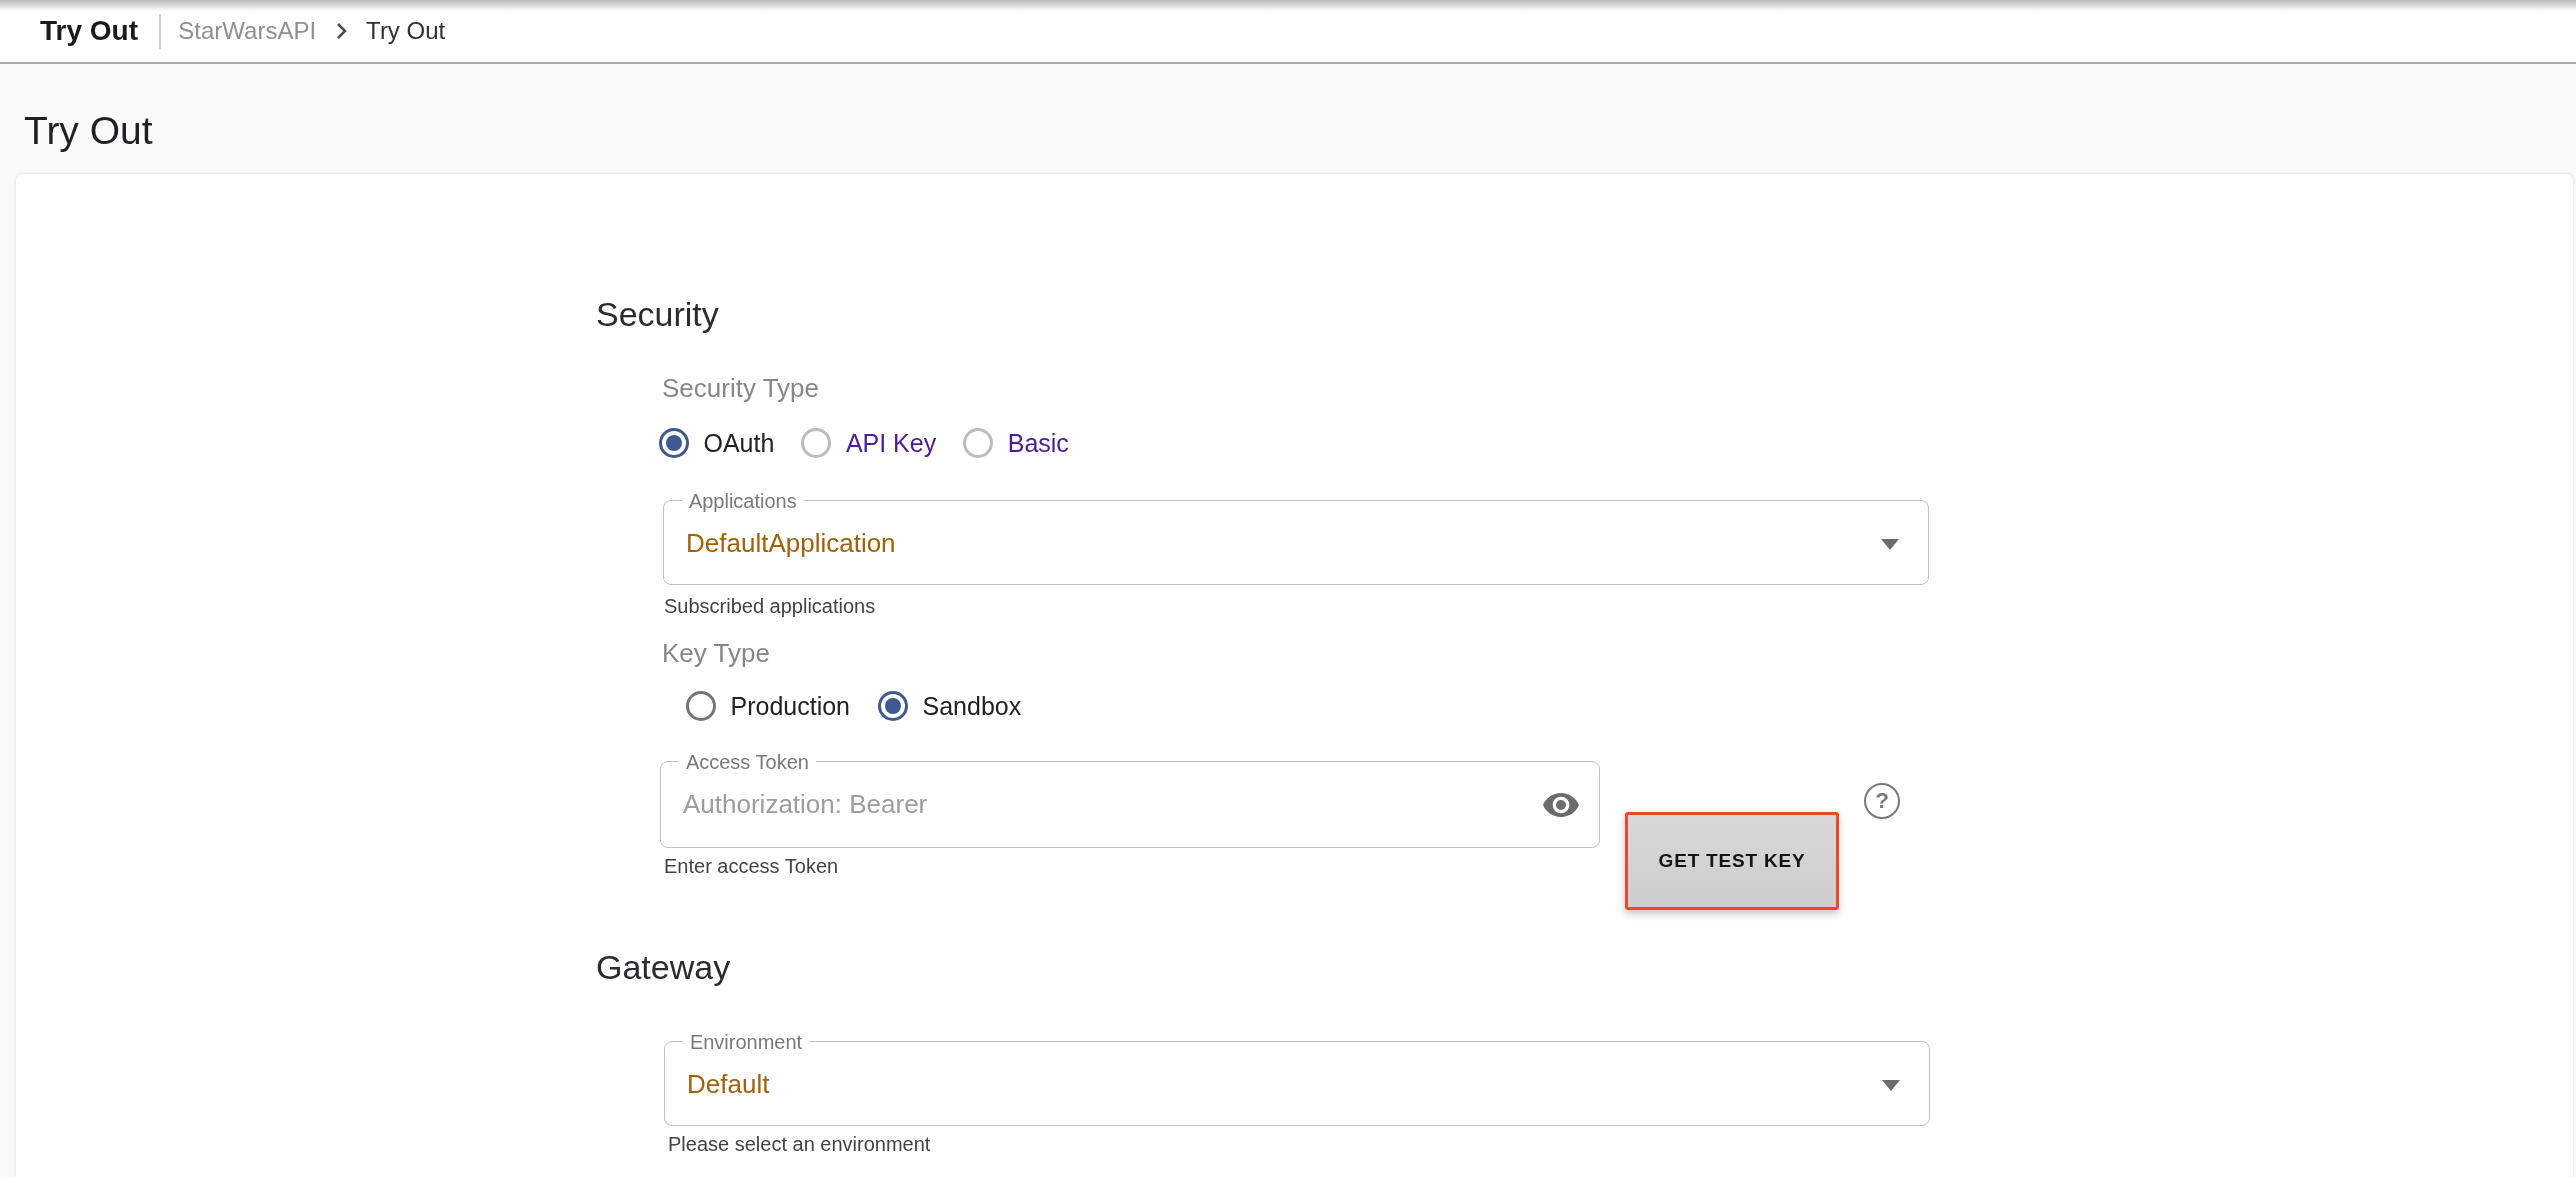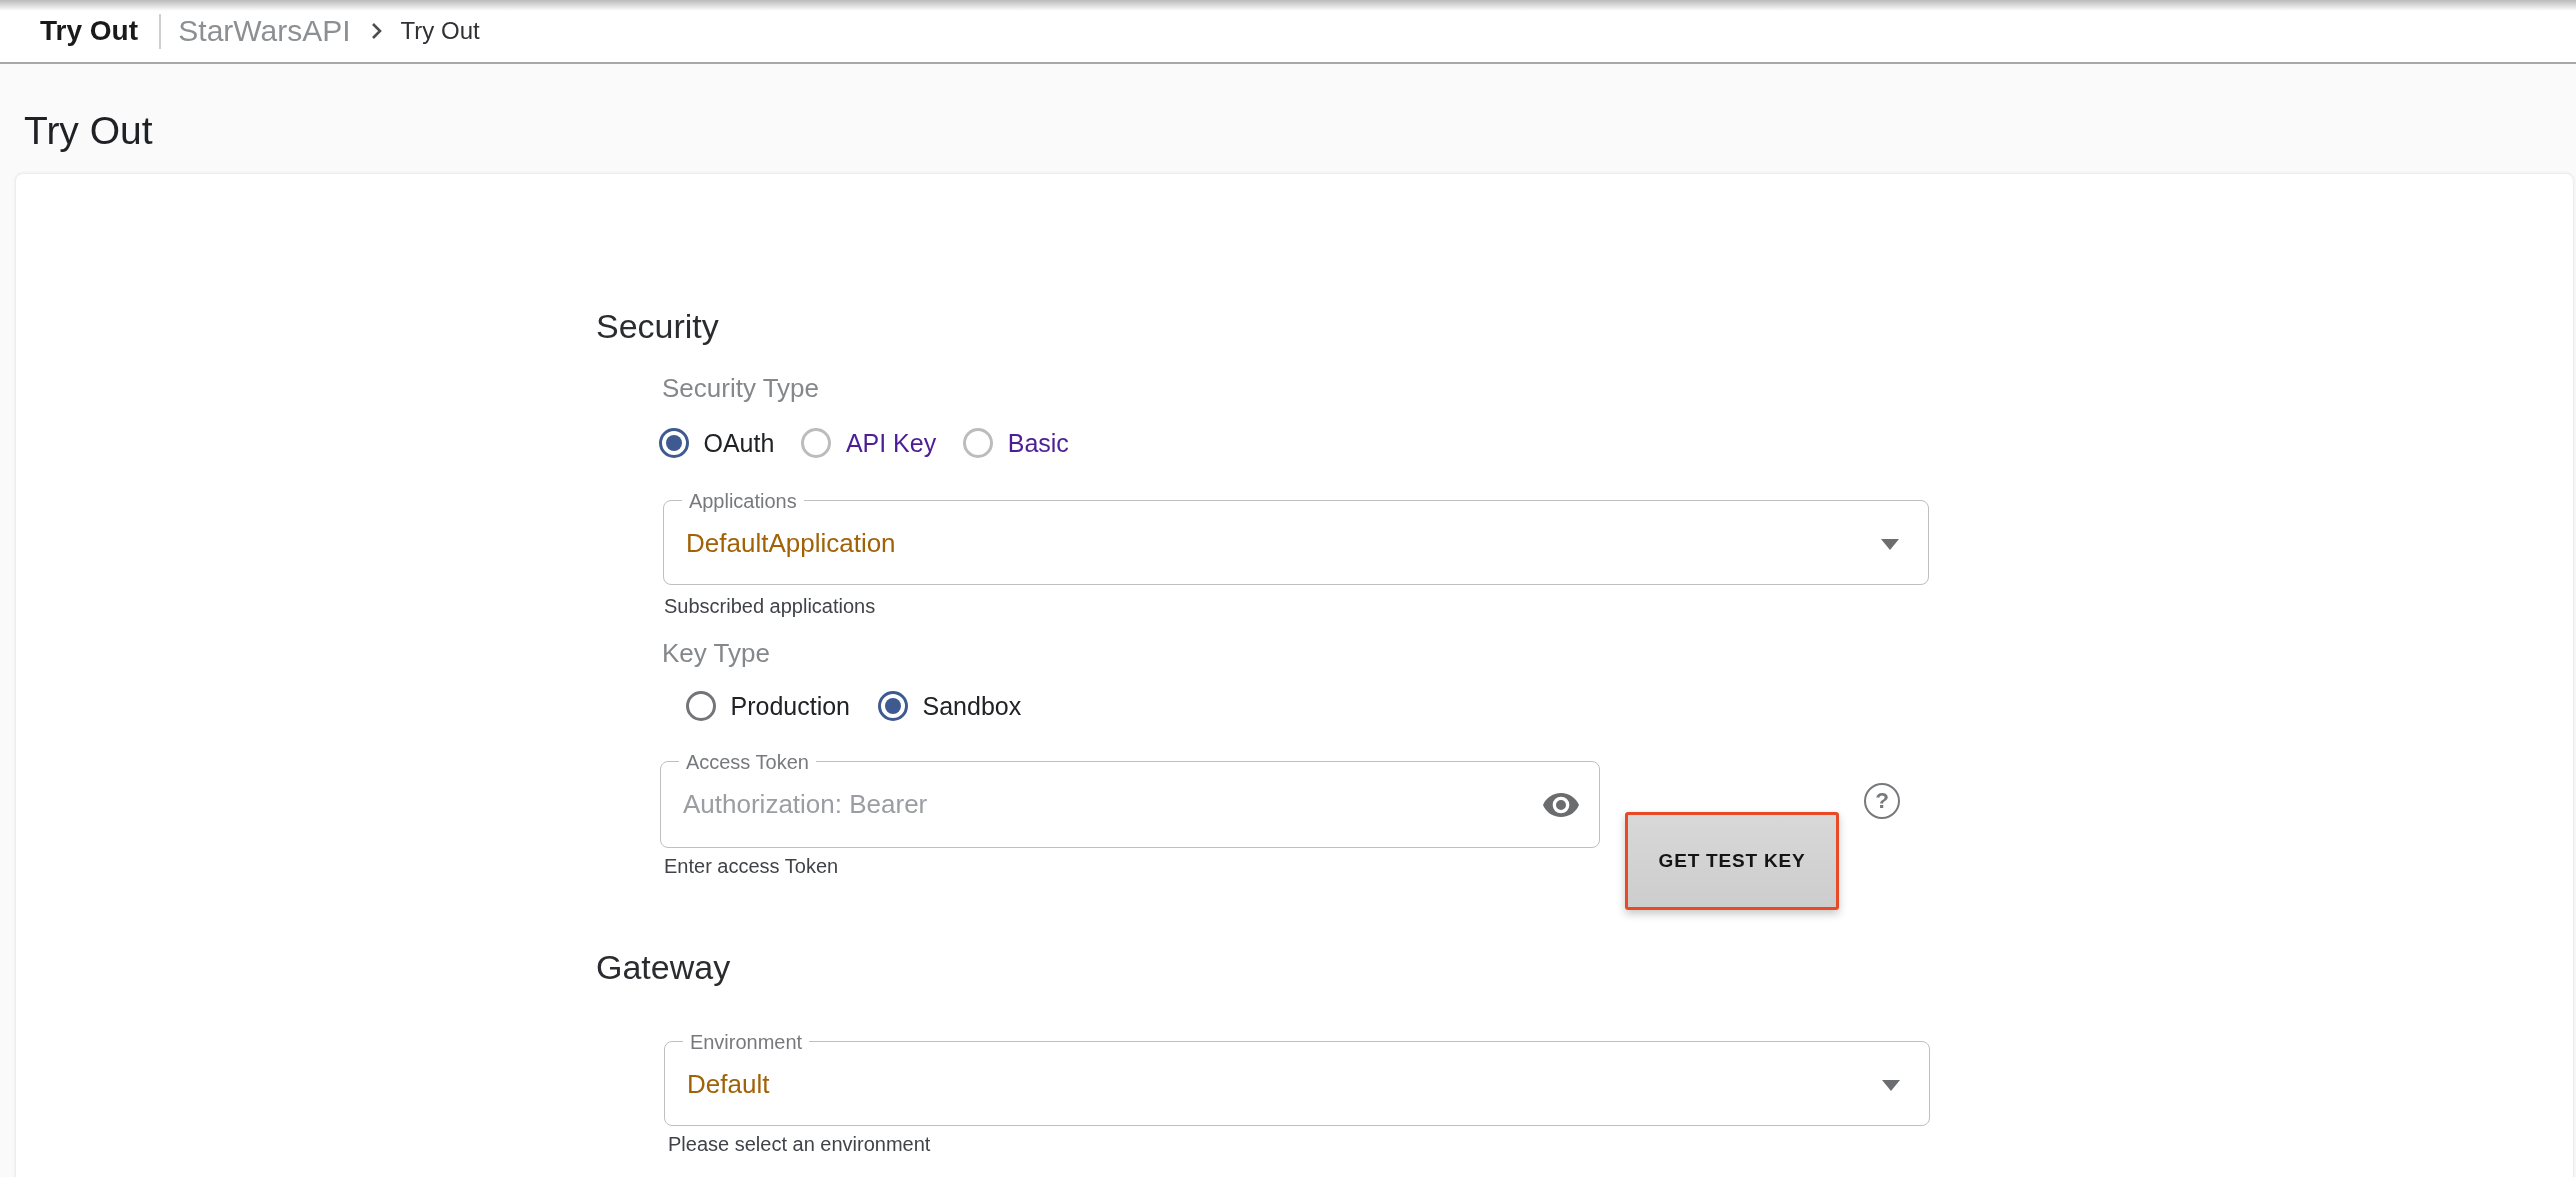--- a/index.html
+++ b/index.html
@@ -12,37 +12,37 @@
     background:#ffffff; border-bottom:2.4px solid #a8a8a8;
     display:flex; align-items:center; padding-left:40px; z-index:5;
   }
   .top-shade {
     position:absolute; left:0; top:0; width:2576px; height:11.2px; z-index:9;
     background:linear-gradient(180deg, rgba(130,130,130,0.55) 0%, rgba(255,255,255,0) 100%);
     pointer-events:none;
   }
   .app-title { font-size:28px; font-weight:700; color:#1a1a1c; }
   .tb-divider { width:1.6px; height:35px; background:#cfcfcf; margin:0 17.7px 0 21px; }
-  .crumb-parent { font-size:30px; color:#8d9093; cursor:pointer; }
+  .crumb-parent { font-size:24px; color:#8d9093; cursor:pointer; }
   .crumb-chevron { width:24px; height:24px; margin:0 13px; display:flex; align-items:center; }
   .crumb-chevron svg { width:24px; height:24px; stroke:#4b4d50; stroke-width:2.6; fill:none; }
   .crumb-current { font-size:24px; color:#2f3134; }
 
   
   .page-title { position:absolute; left:24px; top:109px; font-size:39px; color:#1f2124; }
 
   
   .card {
     position:absolute; left:14.5px; top:173px; right:2.4px; height:1045px;
     background:#ffffff; border:0.8px solid #ededee; border-radius:8px;
     box-shadow:0 0.8px 3.2px rgba(0,0,0,0.07);
   }
 
   .h-section { position:absolute; font-size:34px; color:#2a2c2f; }
-  .h-security { left:596px; top:307px; }
+  .h-security { left:596px; top:295px; }
   .h-gateway  { left:596px; top:948px; }
 
   .group-label { position:absolute; font-size:26px; color:#85888b; }
   .lbl-sectype { left:662px; top:373px; }
   .lbl-keytype { left:662px; top:638px; }
 
   
   .radio-row { position:absolute; display:flex; align-items:flex-start; gap:27px; }
   .row-sectype { left:659px; top:428px; }
   .row-keytype { left:686px; top:691px;gap:28px; }

